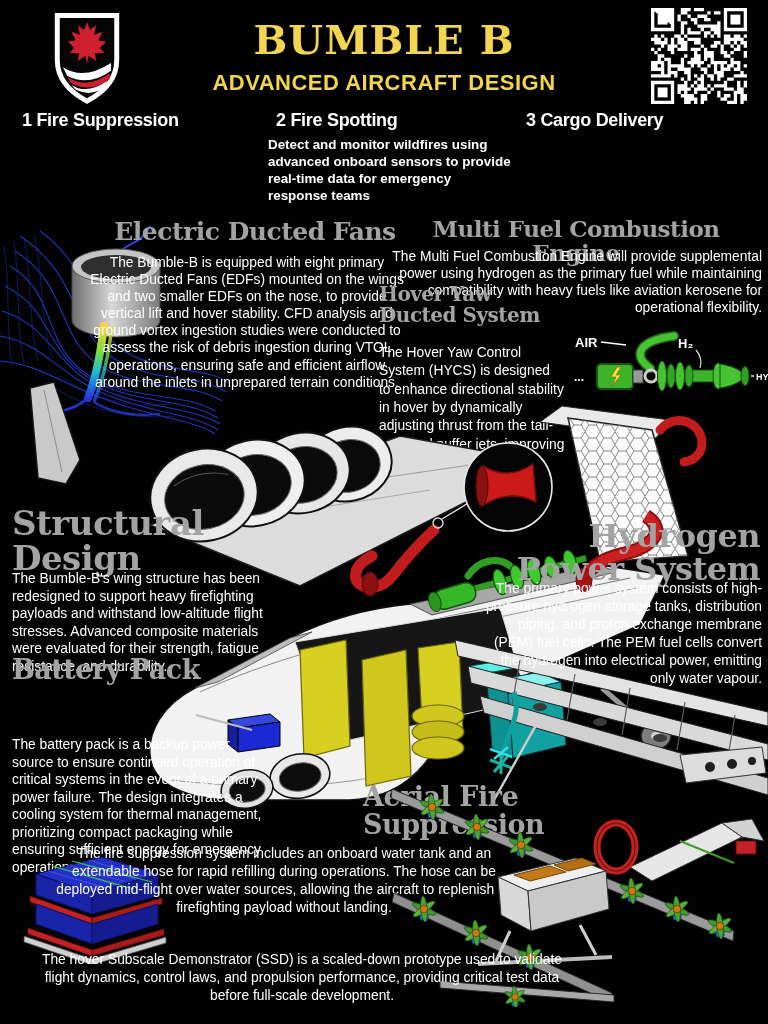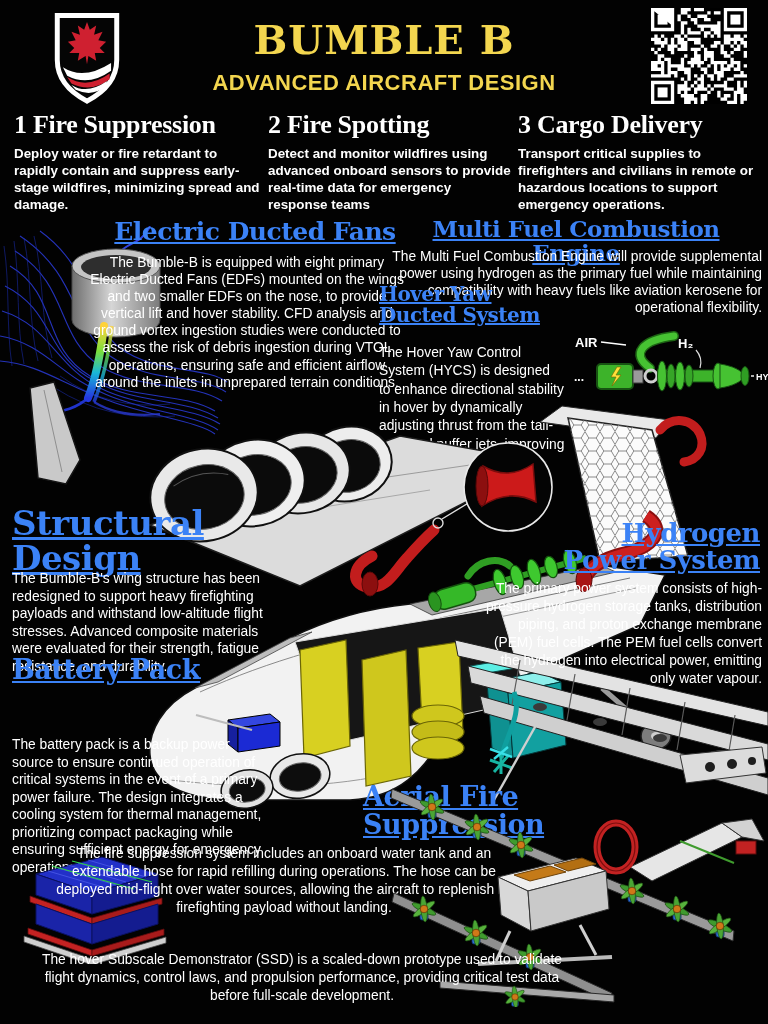--- a/index.html
+++ b/index.html
@@ -4,29 +4,29 @@
 <style>
   * { margin:0; padding:0; box-sizing:border-box; }
   html,body { background:#000; }
   .poster{
     position:relative; width:768px; height:1024px; background:#020202;
     overflow:hidden; font-family:"Liberation Sans",sans-serif; color:#fff;
   }
   .abs{ position:absolute; }
   
   .sh{ font-family:"DejaVu Serif","Liberation Serif",serif; font-weight:700;
-       color:#3b82f6; letter-spacing:-0.5px; line-height:1.04;text-decoration:underline; }
+       color:#a3a3a3; letter-spacing:-0.5px; line-height:1.04; }
   
   .bt{ font-size:13.8px; line-height:1.24; color:#fff; }
   .poster-title{ font-family:"DejaVu Serif","Liberation Serif",serif; font-weight:700;
        font-size:40px; color:#f3d64f; letter-spacing:1px; text-align:center; }
   .poster-sub{ font-weight:700; font-size:22px; color:#f3d64f; letter-spacing:.5px;
        text-align:center; }
-  .mission h2{ font-family:Liberation Serif, serif; font-weight:700;
-       font-size:26px; letter-spacing:-0.3px; margin-bottom:5px; white-space:nowrap;}
+  .mission h2{ font-family:Liberation Sans, sans-serif; font-weight:700;
+       font-size:18px; letter-spacing:-0.3px; margin-bottom:5px; white-space:nowrap;margin-left:8px;}
   .mission p{ font-weight:700; font-size:13.4px; line-height:1.27; }
   svg{ display:block; }
   .nopoint{ pointer-events:none; }
 </style>
 </head>
 <body>
 
 <div class="poster">
 
   <div class="abs" style="left:50px; top:12px; width:74px; height:92px;">
@@ -53,31 +53,29 @@
         <rect x="24" y="2" width="3" height="3"></rect>
         <path d="M0,22h7v7h-7z M1,23v5h5v-5z" fill-rule="evenodd"></path>
         <rect x="2" y="24" width="3" height="3"></rect>
       </g>
     </svg>
   </div>
 
   <div class="abs mission" style="left:14px; top:110px; width:246px;">
     <h2><span>1</span>
         <span>Fire Suppression</span></h2>
-    <p>Deploy water or fire retardant to rapidly contain and suppress early-stage wildfires, minimizing spread and damage.</p>
   </div>
   <div class="abs mission" style="left:268px; top:110px; width:246px;">
     <h2><span>2</span>
         <span>Fire Spotting</span></h2>
     <p>Detect and monitor wildfires using advanced onboard sensors to provide real-time data for emergency response teams</p>
   </div>
   <div class="abs mission" style="left:518px; top:110px; width:246px;">
     <h2><span>3</span>
         <span>Cargo Delivery</span></h2>
-    <p>Transport critical supplies to firefighters and civilians in remote or hazardous locations to support emergency operations.</p>
   </div>
 
   <div class="abs nopoint" style="left:0; top:226px; width:228px; height:214px;">
     <svg viewBox="0 0 228 214" width="228" height="214">
       <defs>
         <linearGradient id="cylG" x1="0" y1="0" x2="1" y2="0">
           <stop offset="0" stop-color="#6e6e6e"></stop>
             <stop offset=".45" stop-color="#d6d6d6"></stop>
             <stop offset="1" stop-color="#7a7a7a"></stop>
         </linearGradient>
@@ -302,21 +300,21 @@
       <line x1="540" y1="358" x2="494" y2="440" stroke="#cfcfcf" stroke-width="2.4"></line>
     </svg>
   </div>
 
   <div class="abs sh" style="left:12px; top:506px; font-size:34px;">
     <div>Structural</div>
     <div>Design</div>
   </div>
   <div class="abs bt" style="left:12px; top:570px; width:254px; line-height:1.27;">The Bumble-B's wing structure has been redesigned to support heavy firefighting payloads and withstand low-altitude flight stresses. Advanced composite materials were evaluated for their strength, fatigue resistance, and durability.</div>
 
-  <div class="abs sh" style="left:488px; top:520px; width:272px; text-align:right; font-size:26px;">
+  <div class="abs sh" style="left:488px; top:520px; width:272px; text-align:right; font-size:32px;">
     <div>Hydrogen</div>
     <div>Power System</div>
   </div>
   <div class="abs bt" style="left:476px; top:580px; width:286px; text-align:right; line-height:1.3;">The primary power system consists of high-pressure hydrogen storage tanks, distribution piping, and proton exchange membrane (PEM) fuel cells. The PEM fuel cells convert the hydrogen into electrical power, emitting only water vapour.</div>
 
   <div class="abs sh" style="left:12px; top:656px; font-size:27px;">Battery Pack</div>
   <div class="abs bt" style="left:12px; top:736px; width:252px; line-height:1.27;">The battery pack is a backup power source to ensure continued operation of critical systems in the event of a primary power failure. The design integrates a cooling system for thermal management, prioritizing compact packaging while ensuring sufficient energy for emergency operations.</div>
 
   <div class="abs nopoint" style="left:6px; top:852px; width:170px; height:112px;">
     <svg viewBox="0 0 170 112" width="170" height="112">

